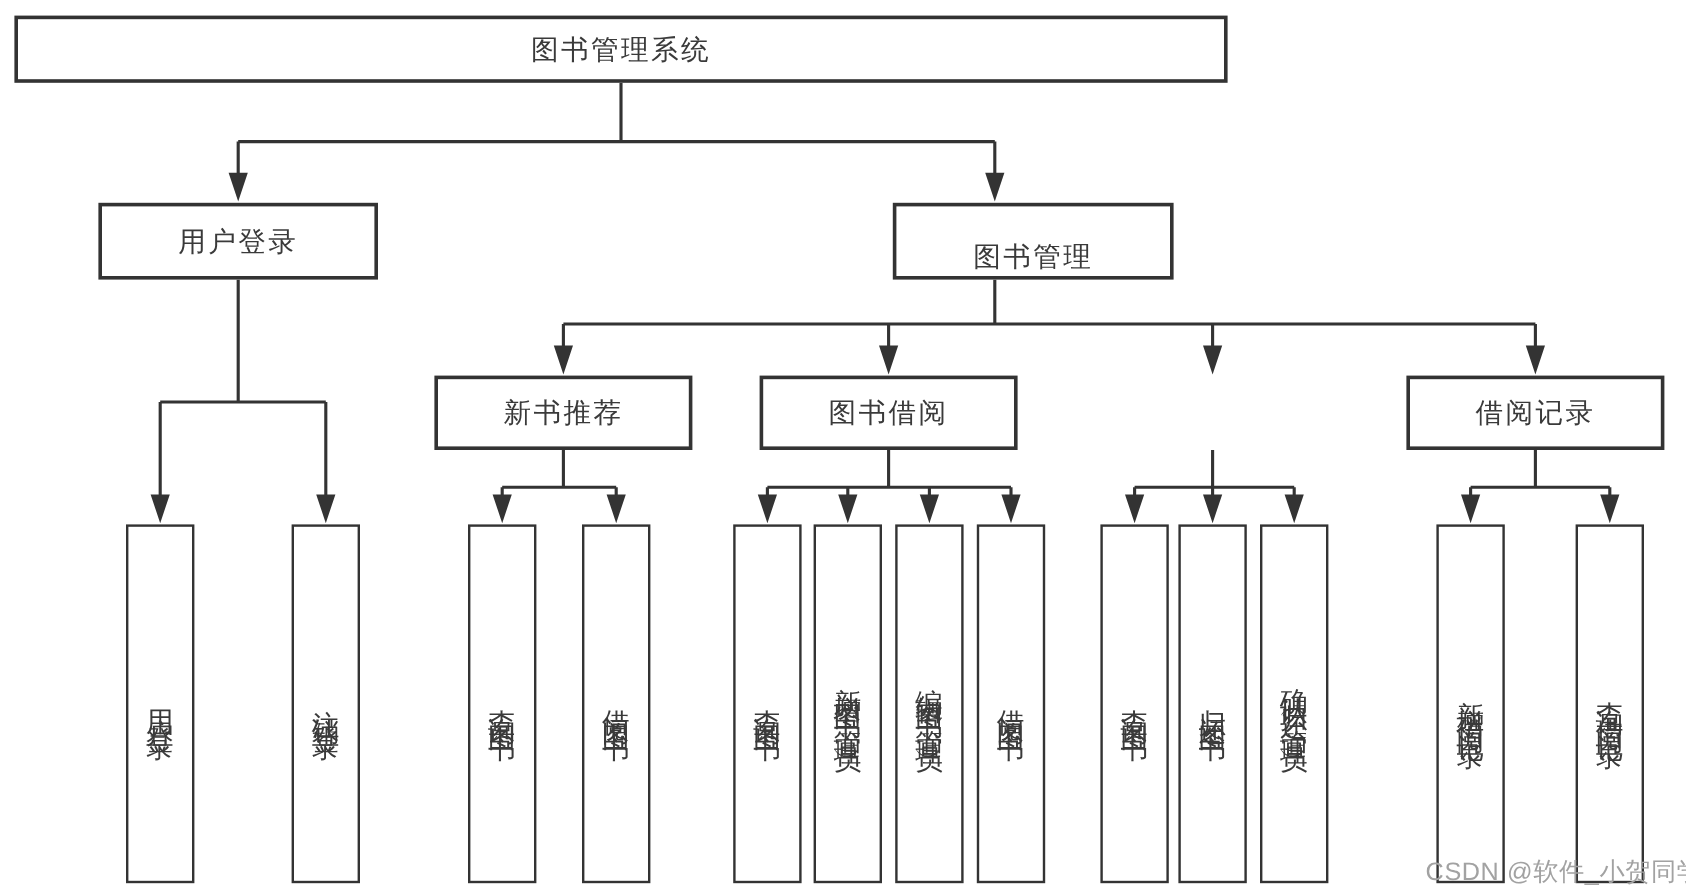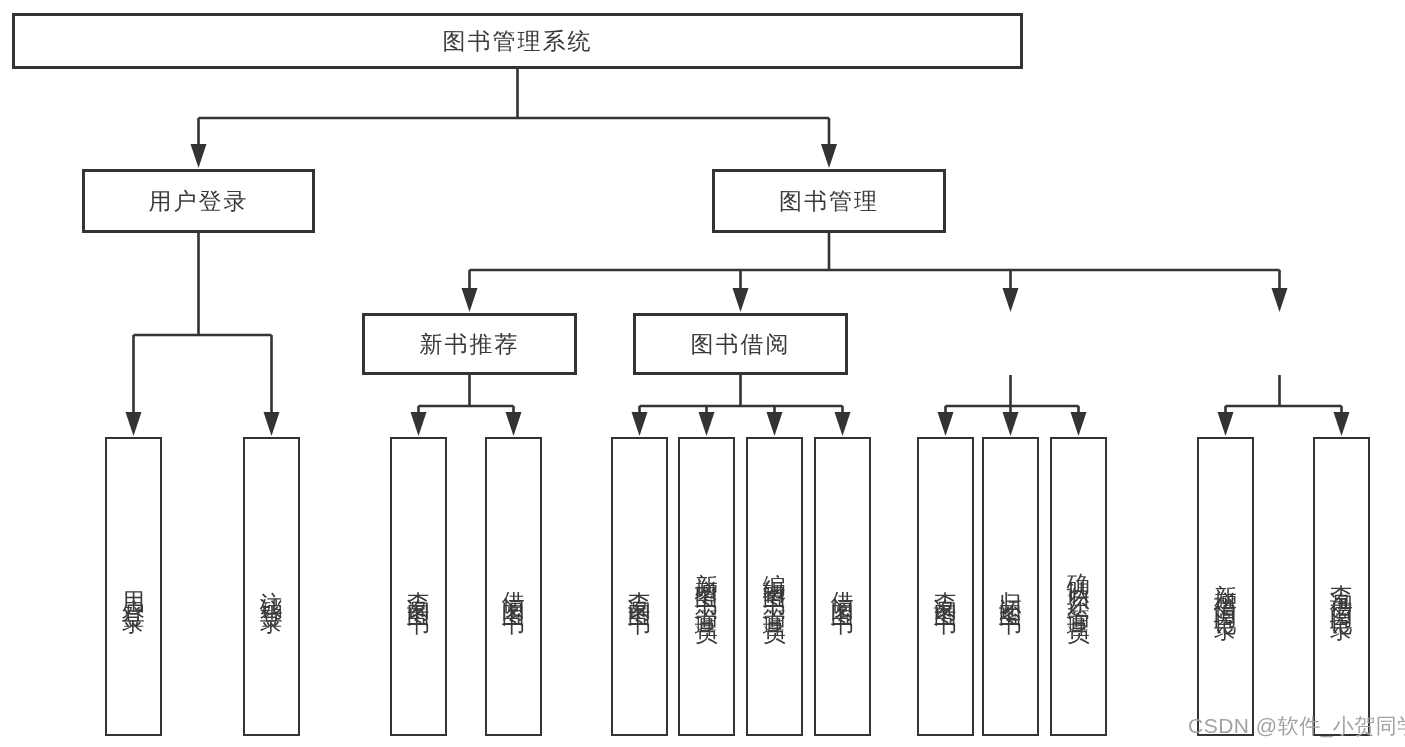--- a/index.html
+++ b/index.html
@@ -35,21 +35,21 @@
     z-index: 2;
   }
   .node span {
     font-size: 23px;
     letter-spacing: 2px;
     white-space: nowrap;
   }
   .root  { left: 12px;  top: 13px;  width: 1011px; height: 56px; }
   .lvl1  { top: 169px; height: 64px; }
   .lvl1.n-user { left: 82px;  width: 233px; }
-  .lvl1.n-mgmt { left: 712px; width: 234px; }
+  .lvl1.n-mgmt { left: 744px; width: 234px; align-items: flex-end; }
   .lvl2  { top: 313px; height: 62px; width: 215px; }
   .lvl2.n-new     { left: 362px; }
   .lvl2.n-borrow  { left: 633px; }
   .lvl2.n-current { left: 903px; }
   .lvl2.n-record  { left: 1172px; }
   .leaf {
     top: 437px;
     width: 57px;
     height: 299px;
     border-width: 2px;
@@ -119,20 +119,23 @@
   <div class="node lvl1 n-mgmt">
     <span>图书管理</span>
   </div>
 
   <div class="node lvl2 n-borrow">
     <span>图书借阅</span>
   </div>
   <div class="node lvl2 n-new">
     <span>新书推荐</span>
   </div>
+  <div class="node lvl2 n-record">
+    <span>借阅记录</span>
+  </div>
 
   <div class="node leaf" style="left:105px">
     <span>用户登录</span>
   </div>
   <div class="node leaf" style="left:243px">
     <span>注销登录</span>
   </div>
 
   <div class="node leaf" style="left:390px">
     <span>查询图书</span>

